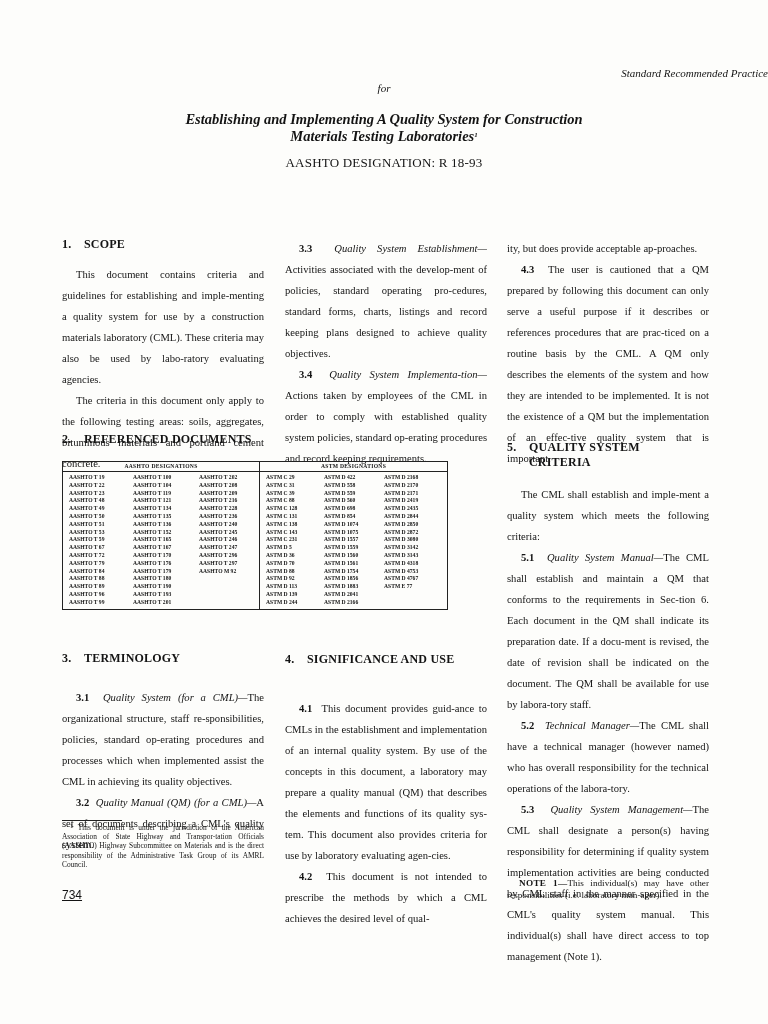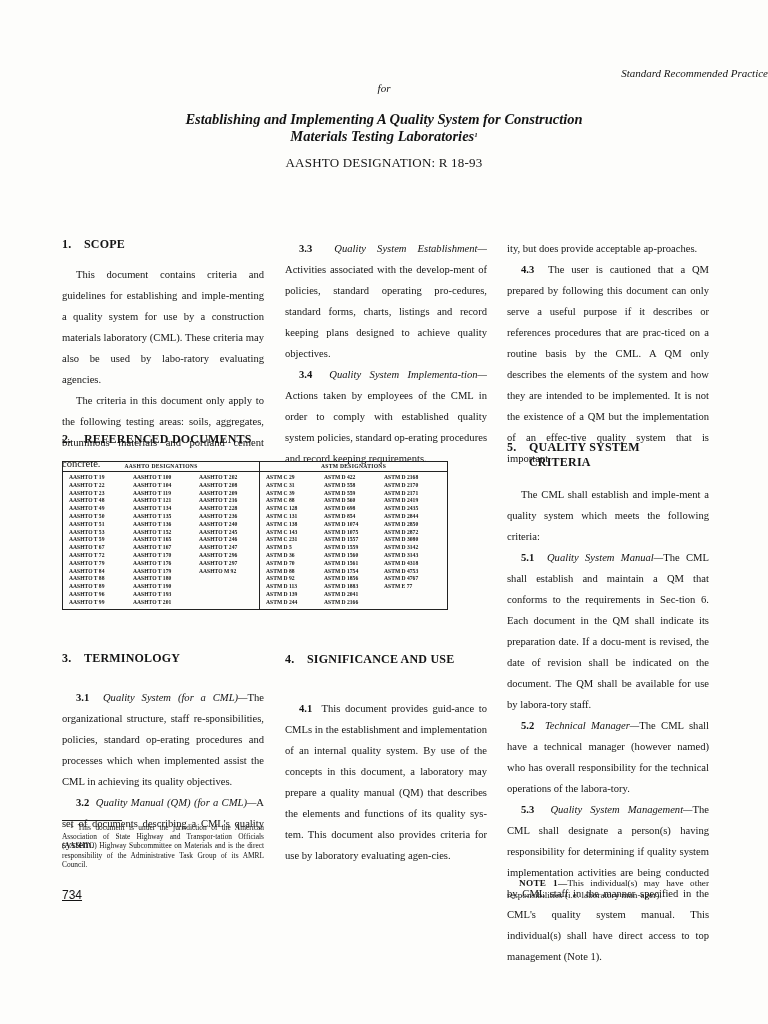--- a/index.html
+++ b/index.html
@@ -98,20 +98,21 @@
 <div class="abs col" style="left:62px; top:687px; width:202px;">
   <p><span class="sn">3.1</span>&nbsp;&nbsp;<span class="it">Quality System (for a CML)—</span><span>The organizational structure, staff re-sponsibilities, policies, standard op-erating procedures and processes which when implemented assist the CML in achieving its quality objectives.</span></p>
   <p><span class="sn">3.2</span>&nbsp;&nbsp;<span class="it">Quality Manual (QM) (for a CML)—</span><span>A set of documents describing a CML's quality system.</span></p>
 </div>
 
 <div class="abs hd" style="left:285px; top:652px;">
   <span class="num">4.</span><span>SIGNIFICANCE AND USE</span>
 </div>
 <div class="abs col" style="left:285px; top:698px; width:202px;">
   <p><span class="sn">4.1</span>&nbsp;&nbsp;<span>This document provides guid-ance to CMLs in the establishment and implementation of an internal quality system. By use of the concepts in this document, a laboratory may prepare a quality manual (QM) that describes the elements and functions of its quality sys-tem. This document also provides criteria for use by laboratory evaluating agen-cies.</span></p>
+  <p><span class="sn">4.2</span>&nbsp;&nbsp;<span>This document is not intended to prescribe the methods by which a CML achieves the desired level of qual-</span></p>
 </div>
 
 <div class="abs fnrule" style="left:62px; top:820px;"></div>
 <div class="abs fn" style="left:62px; top:823px; width:202px;">
   <span style="display:inline-block; width:8px;"></span><sup>1</sup> <span>This document is under the jurisdiction of the American Association of State Highway and Transpor-tation Officials (AASHTO) Highway Subcommittee on Materials and is the direct responsibility of the Administrative Task Group of its AMRL Council.</span>
 </div>
 
 <div class="abs pageno" style="left:62px; top:888px;">734</div>
 
 </body></html>

